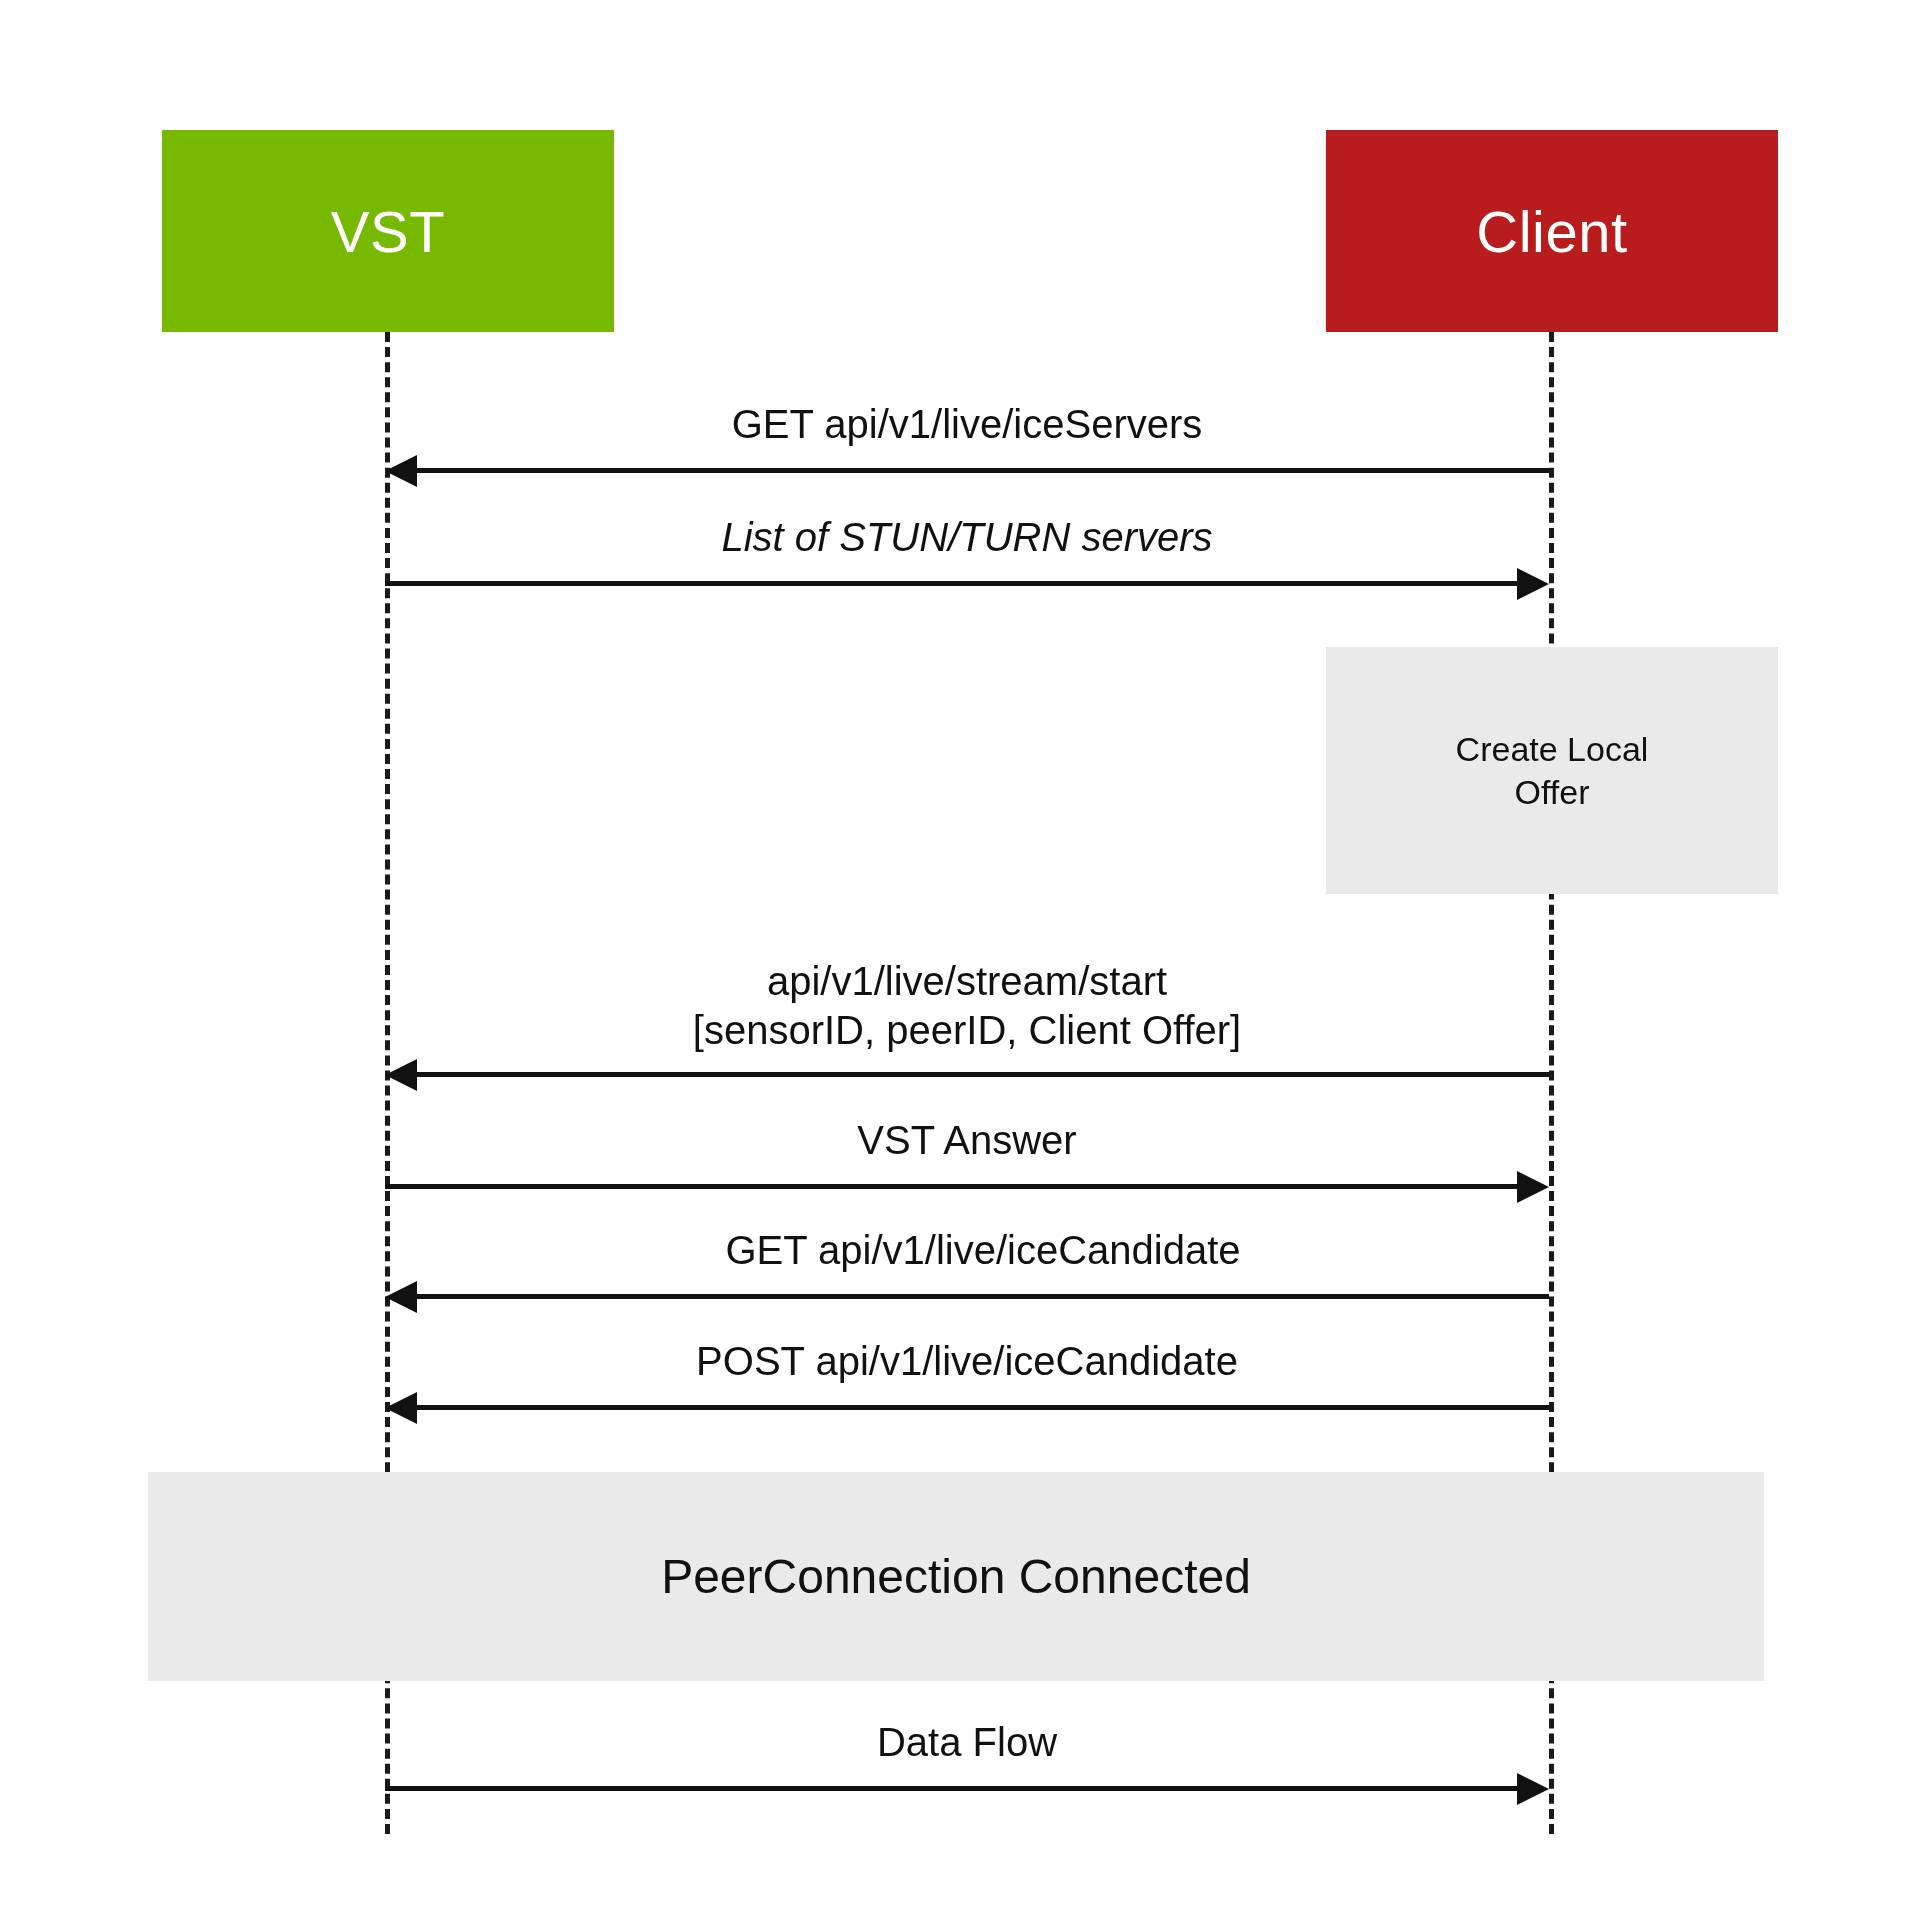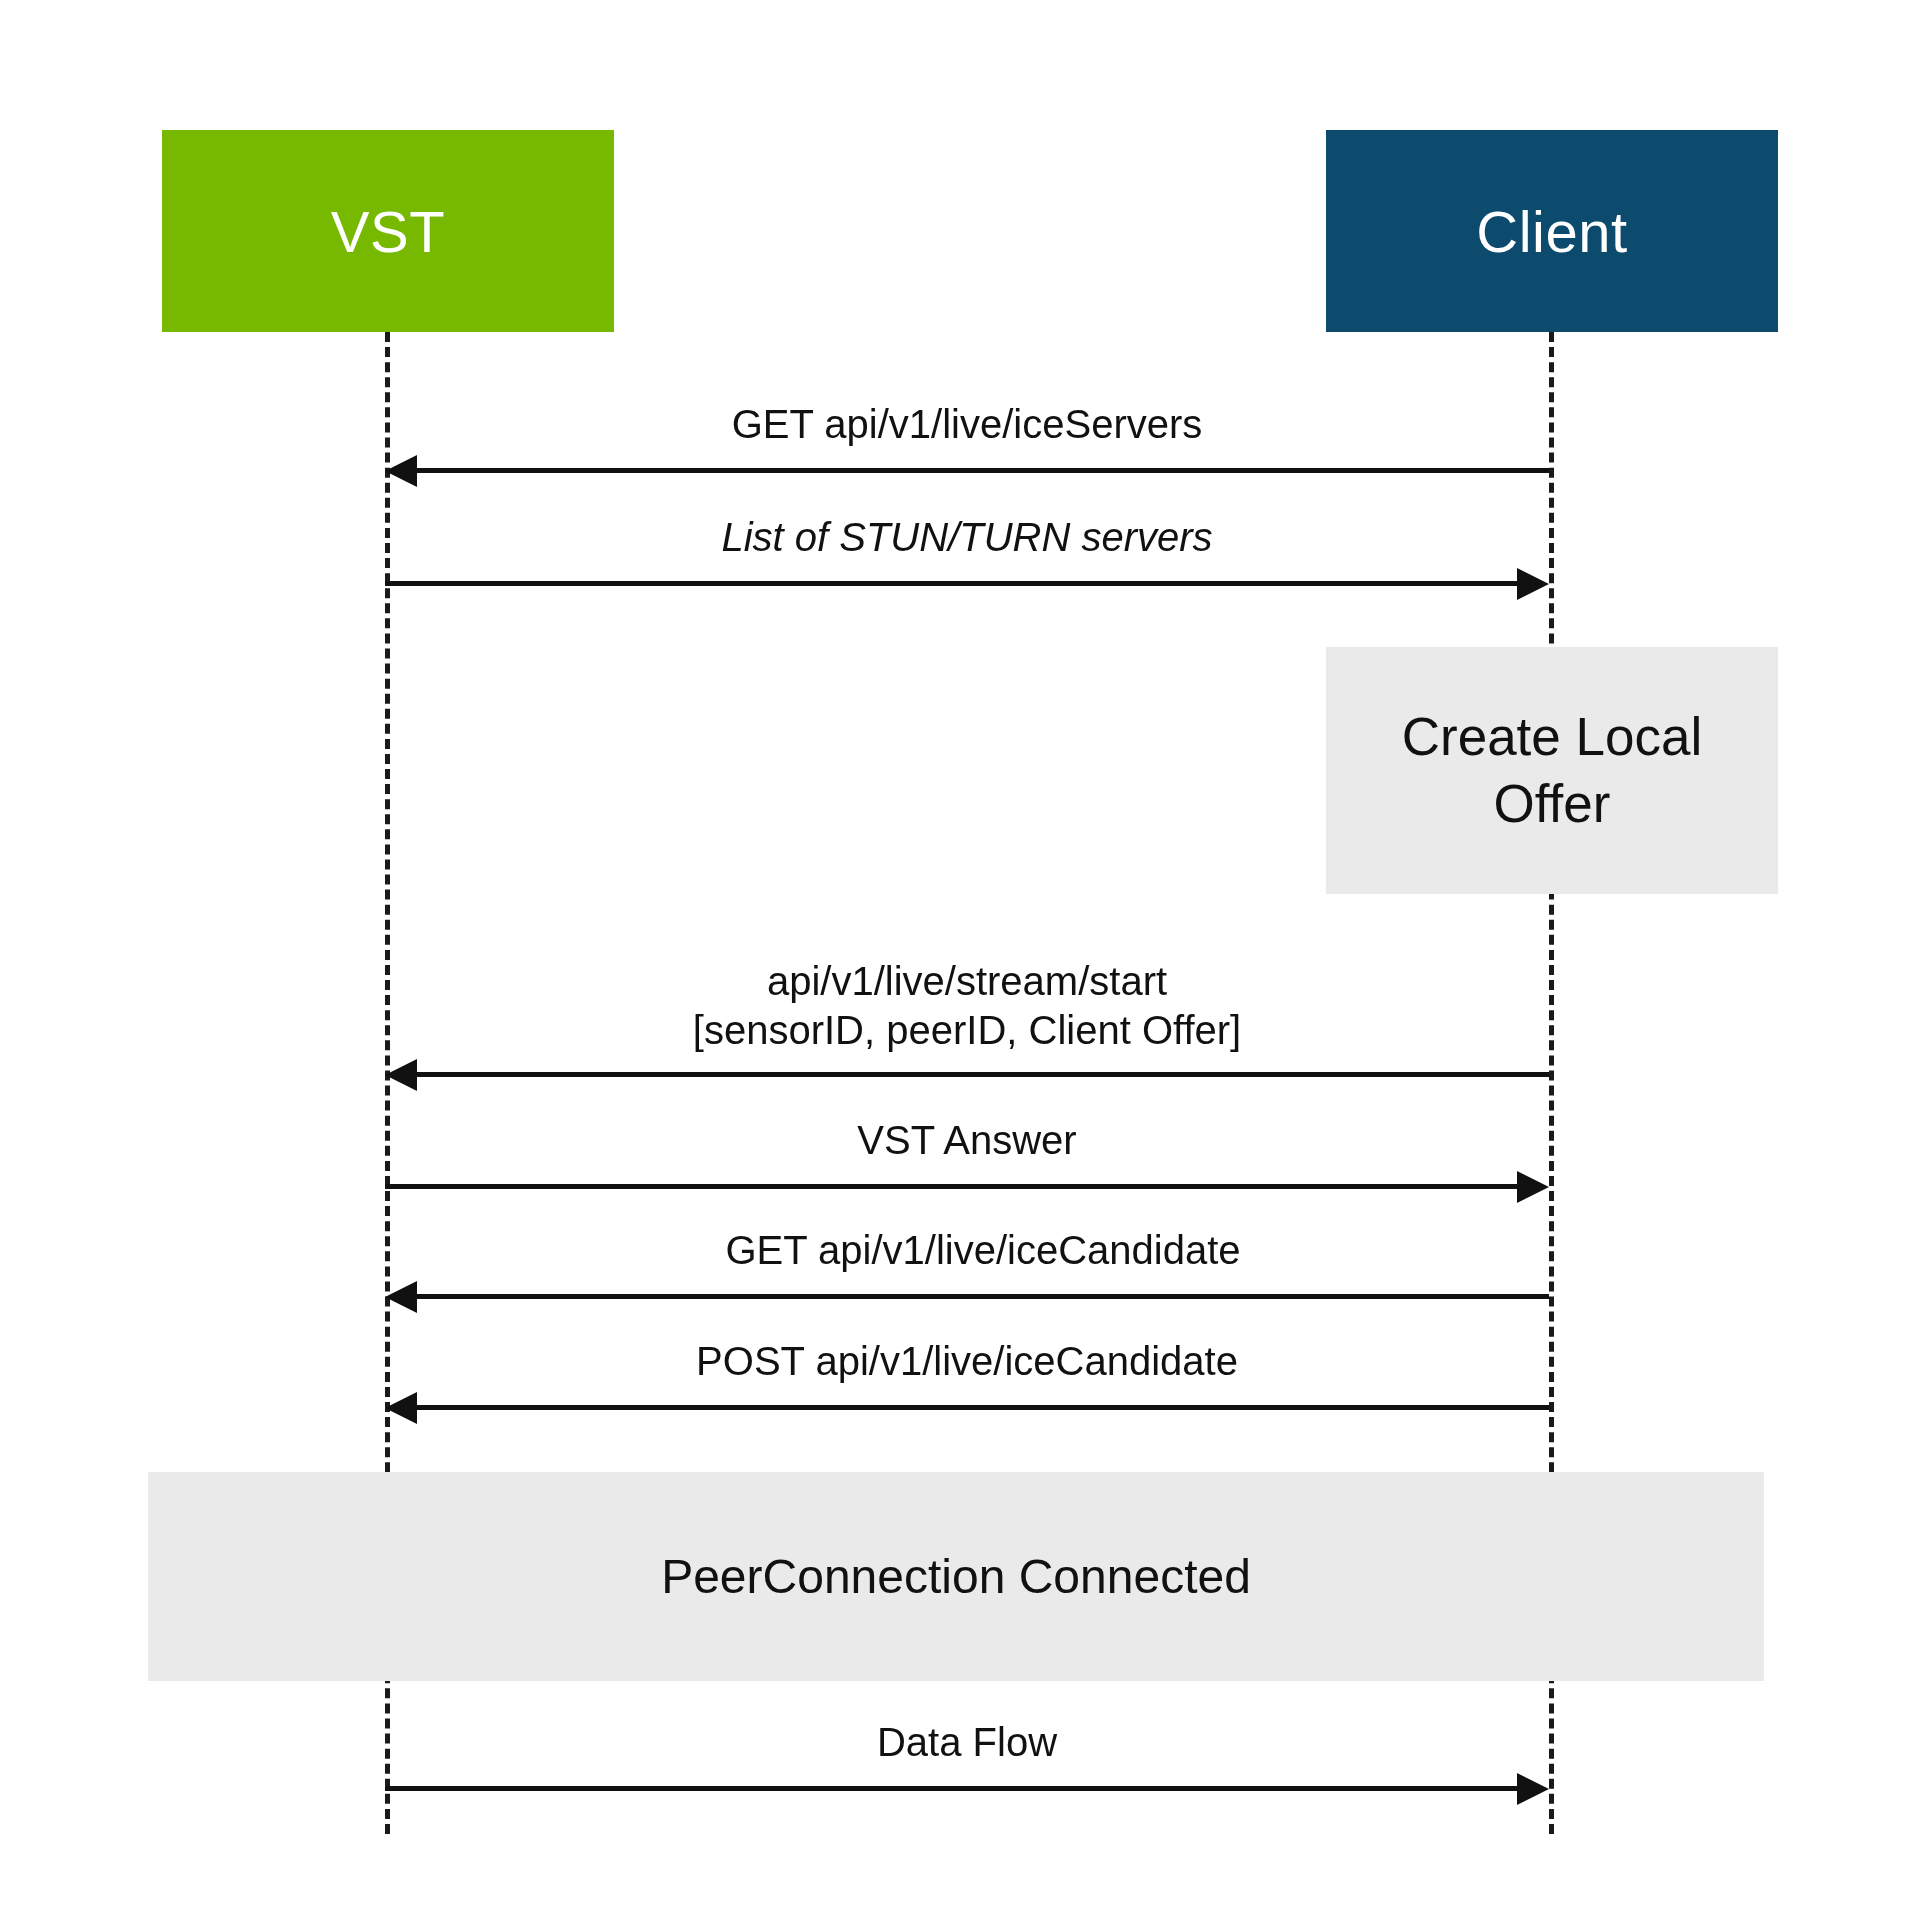--- a/index.html
+++ b/index.html
@@ -35,21 +35,21 @@
     top: 130px;
     width: 452px;
     height: 202px;
     background: #76b900;
   }
   .actor-client {
     left: 1326px;
     top: 130px;
     width: 452px;
     height: 202px;
-    background: #0c4a6e;
+    background: #b91c1c;
   }
 
   
   .lifeline {
     position: absolute;
     width: 0;
     border-left: 5.6px dashed #1a1a1a;
   }
   .lifeline-vst {
     left: 385px;
@@ -96,21 +96,21 @@
   }
 
   
   .note {
     position: absolute;
     background: #eaeaea;
     display: flex;
     align-items: center;
     justify-content: center;
     text-align: center;
-    font-size: 53px;
+    font-size: 34px;
     line-height: 1.25;
     color: #111111;
     white-space: pre-line;
   }
   .note-create-offer {
     left: 1326px;
     top: 647px;
     width: 452px;
     height: 247px;
   }

